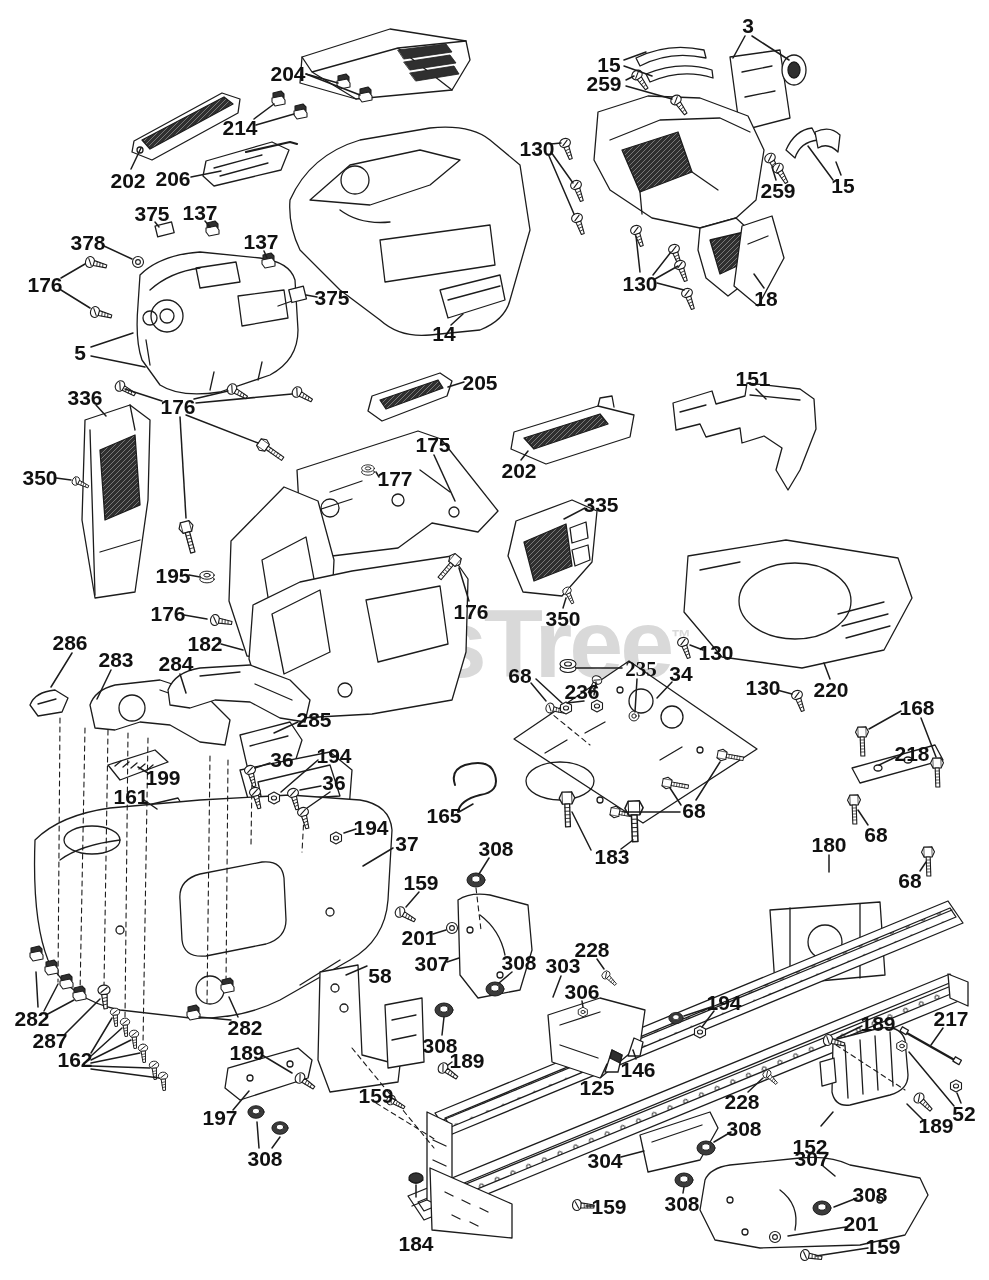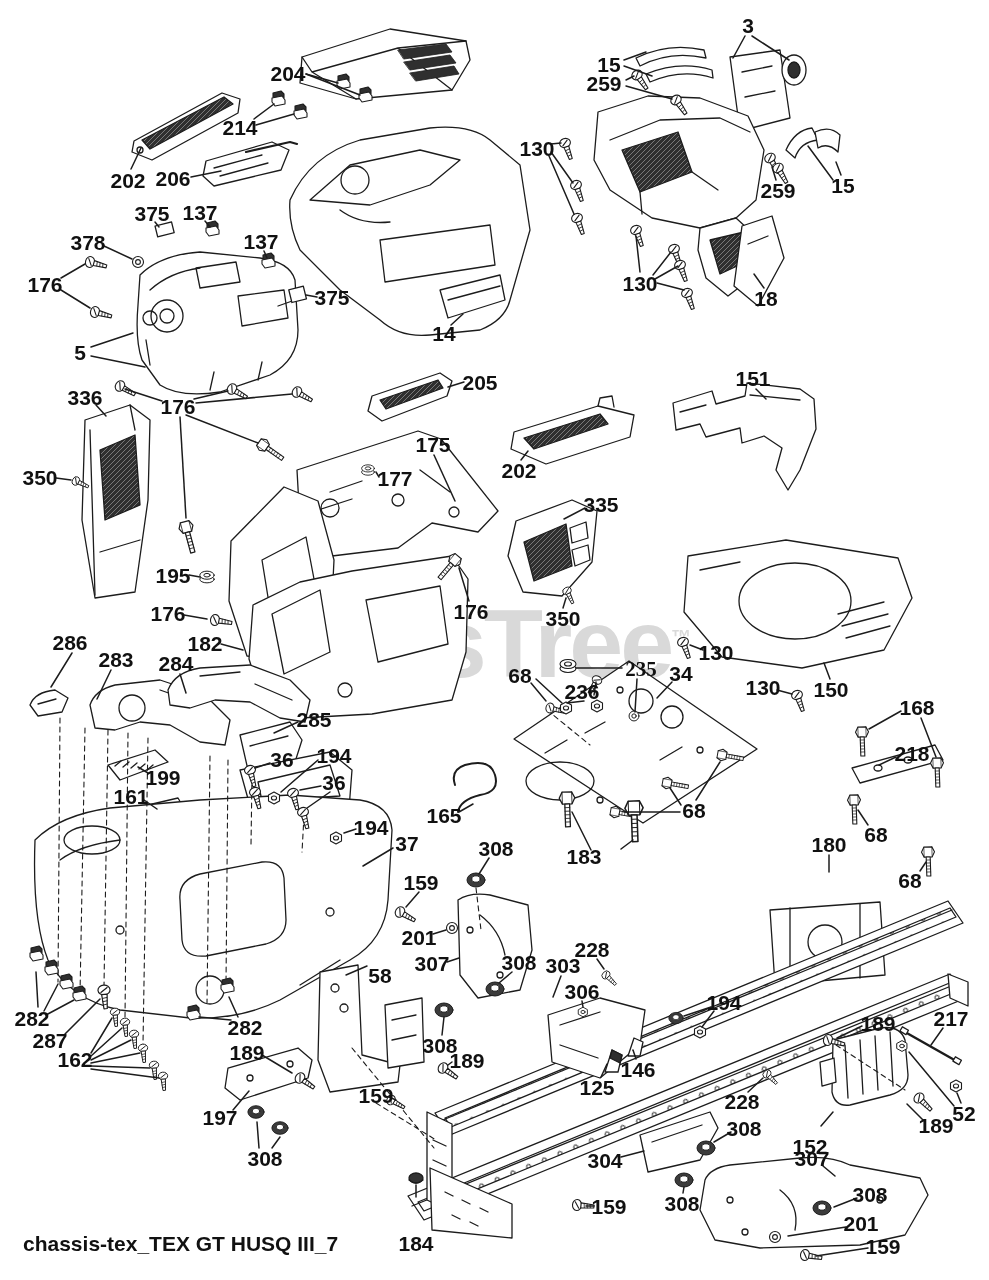--- a/index.html
+++ b/index.html
@@ -607,28 +607,28 @@
       <div class="callout" style="left: 173px; top: 575px;">195</div>
       <div class="callout" style="left: 168px; top: 613px;">176</div>
       <div class="callout" style="left: 205px; top: 643px;">182</div>
       <div class="callout" style="left: 471px; top: 611px;">176</div>
       <div class="callout" style="left: 563px; top: 618px;">350</div>
       <div class="callout" style="left: 753px; top: 378px;">151</div>
       <div class="callout" style="left: 519px; top: 470px;">202</div>
       <div class="callout" style="left: 601px; top: 504px;">335</div>
       <div class="callout" style="left: 716px; top: 652px;">130</div>
       <div class="callout" style="left: 763px; top: 687px;">130</div>
-      <div class="callout" style="left: 831px; top: 689px;">150</div>
+      <div class="callout" style="left: 831px; top: 689px;">220</div>
       <div class="callout" style="left: 520px; top: 675px;">68</div>
       <div class="callout" style="left: 641px; top: 669px; font-family: Liberation Serif, serif;">235</div>
       <div class="callout" style="left: 582px; top: 691px;">236</div>
       <div class="callout" style="left: 681px; top: 673px;">34</div>
       <div class="callout" style="left: 444px; top: 815px;">165</div>
       <div class="callout" style="left: 694px; top: 810px;">68</div>
-      <div class="callout" style="left: 584px; top: 856px;">183</div>
+      <div class="callout" style="left: 612px; top: 856px;">183</div>
       <div class="callout" style="left: 917px; top: 707px;">168</div>
       <div class="callout" style="left: 912px; top: 753px;">218</div>
       <div class="callout" style="left: 876px; top: 834px;">68</div>
       <div class="callout" style="left: 829px; top: 844px;">180</div>
       <div class="callout" style="left: 910px; top: 880px;">68</div>
       <div class="callout" style="left: 70px; top: 642px;">286</div>
       <div class="callout" style="left: 116px; top: 659px;">283</div>
       <div class="callout" style="left: 176px; top: 663px;">284</div>
       <div class="callout" style="left: 314px; top: 719px;">285</div>
       <div class="callout" style="left: 163px; top: 777px;">199</div>
@@ -670,14 +670,13 @@
       <div class="callout" style="left: 951px; top: 1018px;">217</div>
       <div class="callout" style="left: 964px; top: 1113px;">52</div>
       <div class="callout" style="left: 936px; top: 1125px;">189</div>
       <div class="callout" style="left: 810px; top: 1134px; margin-top: 12px;">152</div>
       <div class="callout" style="left: 812px; top: 1158px;">307</div>
       <div class="callout" style="left: 870px; top: 1194px;">308</div>
       <div class="callout" style="left: 861px; top: 1223px;">201</div>
       <div class="callout" style="left: 883px; top: 1246px;">159</div>
     </div>
 
-  <div id="footer">chassis-tex_TEX GT HUSQ III_7</div>
 </div>
 
 </body></html>

